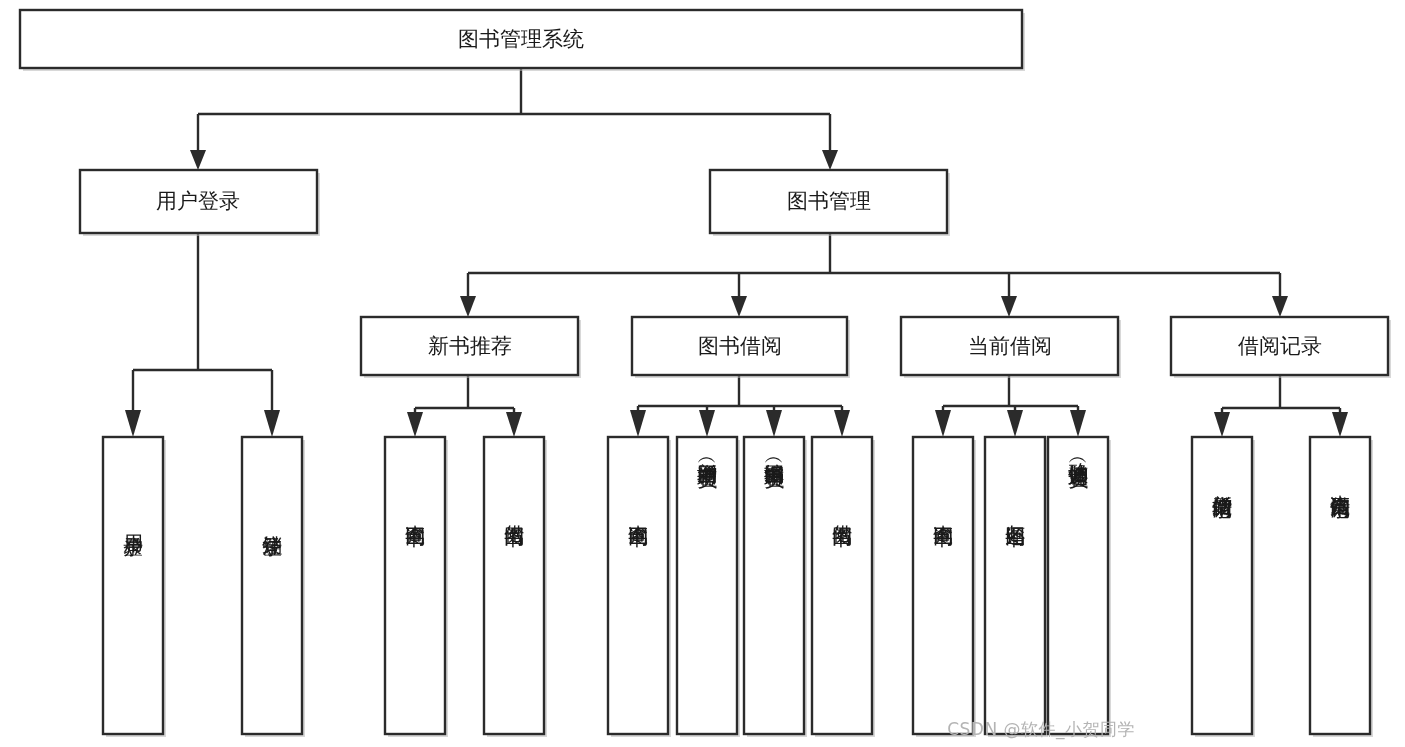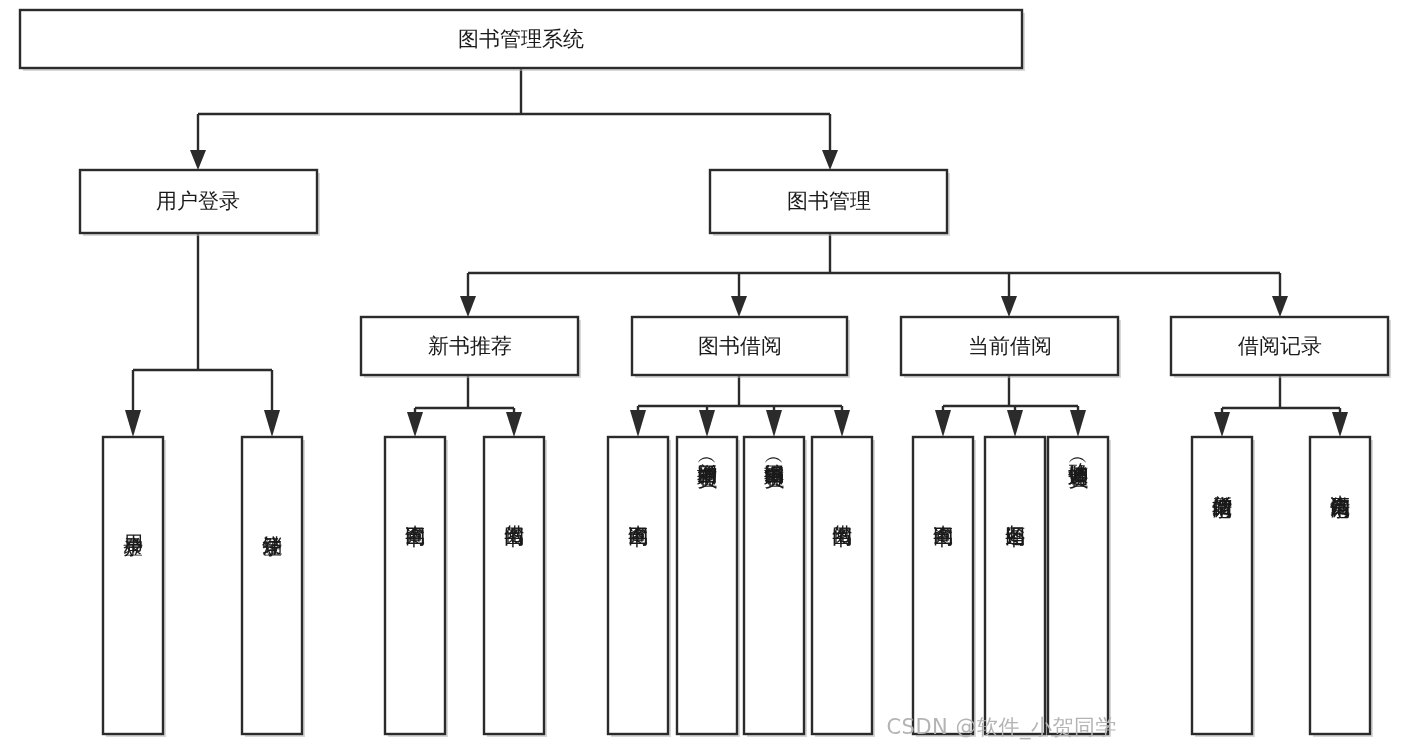--- a/index.html
+++ b/index.html
@@ -66,24 +66,24 @@
     text-orientation: upright;
     font-family: "DejaVu Sans", "Liberation Sans", sans-serif;
     font-size: 20px;
     line-height: 1.08;
     color: #1a1a1a;
     letter-spacing: 1px;
     white-space: nowrap;
   }
   .watermark {
     position: absolute;
-    right: 18px;
+    right: 0;
     bottom: 6px;
     font-family: "DejaVu Sans", "Liberation Sans", sans-serif;
-    font-size: 21px;
+    font-size: 17px;
     color: #b4b4b4;
     letter-spacing: 0.5px;
     white-space: nowrap;
   }
 </style>
 </head>
 <body>
 
 <div id="diagram-root">
 

